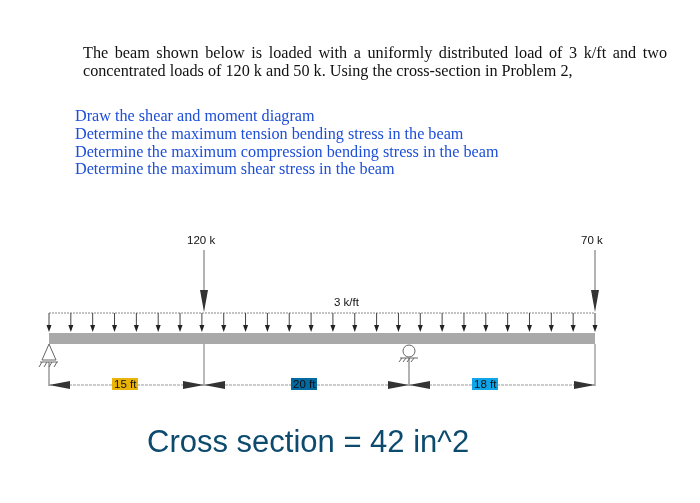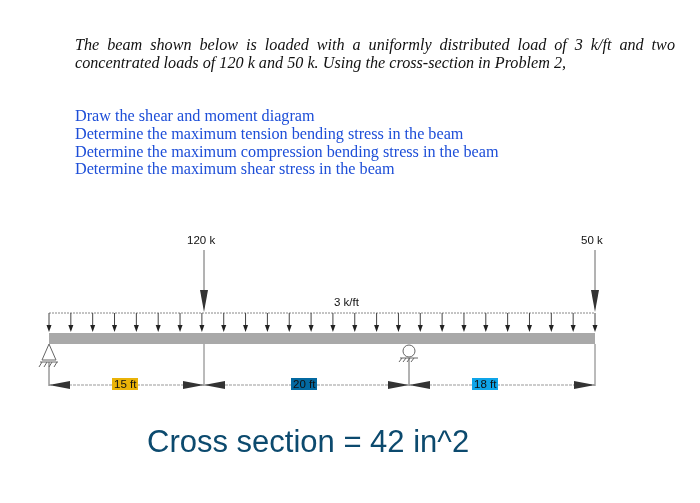--- a/index.html
+++ b/index.html
@@ -2,21 +2,21 @@
 <html><head>
 <meta charset="utf-8">
 <style>
   html, body { margin: 0; padding: 0; background: #ffffff; }
   body { width: 700px; height: 503px; position: relative; overflow: hidden; }
   .problem {
     position: absolute; left: 75px; top: 37px; width: 600px;
     font-family: "Liberation Serif", serif; font-size: 16.2px; line-height: 17.6px;
     color: #111; text-align: justify;
   }
-  .problem p { margin: 0; font-style: italic; }
+  .problem p { margin: 8px; }
   .tasks { position: absolute; left: 75px; top: 108px; font-family: "Liberation Serif", serif;
     font-size: 16.2px; line-height: 17.8px; color: #1d4ed8; }
   .tasks div { white-space: nowrap; }
   .diagram { position: absolute; left: 0; top: 0; width: 700px; height: 420px; }
   .lbl { position: absolute; font-family: "Liberation Sans", sans-serif; font-size: 11.5px; color: #111; }
   .caption { position: absolute; left: 147px; top: 424px; font-family: Liberation Sans, sans-serif;
     font-size: 31px; color: #0c4a6e; white-space: nowrap; }
 </style>
 </head>
 <body>
@@ -132,20 +132,20 @@
       <polygon points="49,385 70,381 70,389" fill="#333"></polygon>
       <polygon points="204,385 183,381 183,389" fill="#333"></polygon>
       <polygon points="204,385 225,381 225,389" fill="#333"></polygon>
       <polygon points="409,385 388,381 388,389" fill="#333"></polygon>
       <polygon points="409,385 430,381 430,389" fill="#333"></polygon>
       <polygon points="595,385 574,381 574,389" fill="#333"></polygon>
     </g>
   </svg>
 
   <span class="lbl" style="left:187px; top:234px;">120 k</span>
-  <span class="lbl" style="left:581px; top:234px;">50 k</span>
+  <span class="lbl" style="left:581px; top:234px;">70 k</span>
   <span class="lbl" style="left:334px; top:296px;">3 k/ft</span>
   <span class="lbl" style="left:112px; top:378px; background:#eab308; padding:0 2px;">15 ft</span>
   <span class="lbl" style="left:291px; top:378px; background:#0369a1; padding:0 2px;">20 ft</span>
   <span class="lbl" style="left:472px; top:378px; background:#0ea5e9; padding:0 2px;">18 ft</span>
 </div>
 
 <div class="caption">Cross section = 42 in^2</div>
 
 </body></html>

